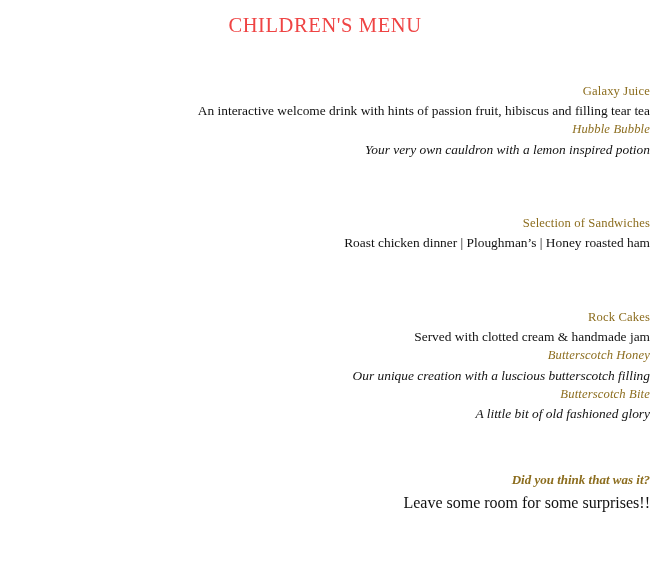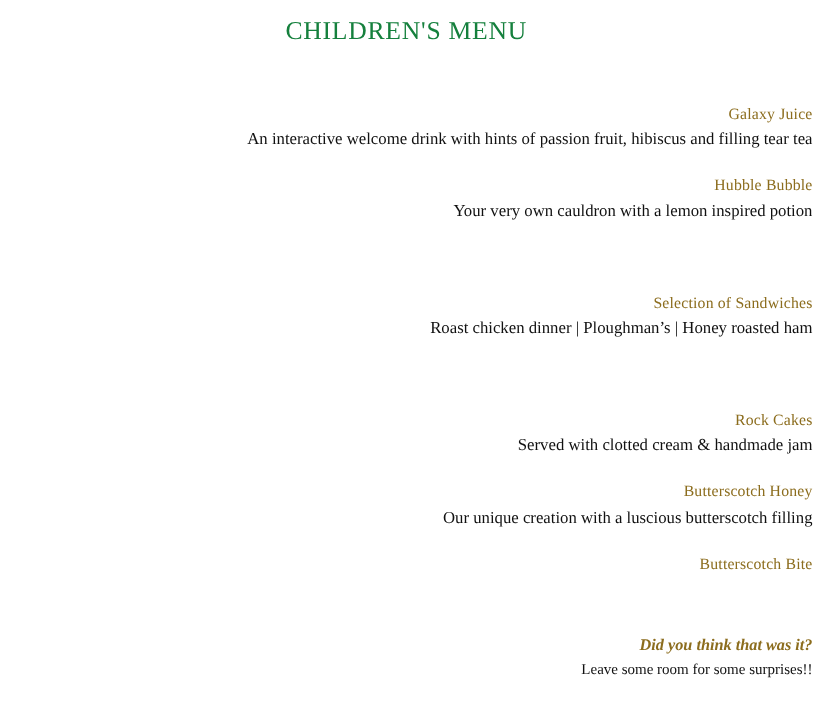--- a/index.html
+++ b/index.html
@@ -20,40 +20,40 @@
     height: 579px;
     box-sizing: border-box;
     padding: 0;
     text-align: center;
     position: relative;
   }
 
   .menu-title {
     font-size: 20.5px;
     letter-spacing: 0.6px;
-    color: #15803d;
+    color: #ef4444;
     margin: 0;
     padding-top: 13px;
     font-weight: normal;
     line-height: 1.2;
   }
 
   .course-group {
     text-align: center;
   }
 
   .group-drinks   { margin-top: 44px; }
   .group-savoury  { margin-top: 55px; margin-left: 31px; }
   .group-sweets   { margin-top: 55px; }
 
   .menu-item {
     text-align: right;
   }
   .menu-item + .menu-item {
-    margin-top: 19px;
+    font-style: italic;
   }
 
   .item-name {
     font-size: 12.6px;
     color: #8c6d1e;
     line-height: 1.45;
     margin: 0;
     letter-spacing: 0.15px;
   }
 
@@ -72,21 +72,21 @@
   .teaser-title {
     font-size: 13px;
     color: #8c6d1e;
     font-weight: bold;
     font-style: italic;
     line-height: 1.45;
     margin: 0;
   }
 
   .teaser-desc {
-    font-size: 12px;
+    font-size: 16px;
     color: #111111;
     line-height: 1.45;
     margin: 1px 0 0 0;
   }
 </style>
 </head>
 <body>
 
 <div class="menu-page">
 
@@ -114,20 +114,21 @@
     <div class="menu-item">
       <div class="item-name">Rock Cakes</div>
       <div class="item-desc">Served with clotted cream &amp; handmade jam</div>
     </div>
     <div class="menu-item">
       <div class="item-name">Butterscotch Honey</div>
       <div class="item-desc">Our unique creation with a luscious butterscotch filling</div>
     </div>
     <div class="menu-item">
       <div class="item-name">Butterscotch Bite</div>
+      <div class="item-desc">A little bit of old fashioned glory</div>
     </div>
   </div>
 
   <div class="teaser-block">
     <div class="teaser-title">Did you think that was it?</div>
     <div class="teaser-desc">Leave some room for some surprises!!</div>
   </div>
 
 </div>
 

